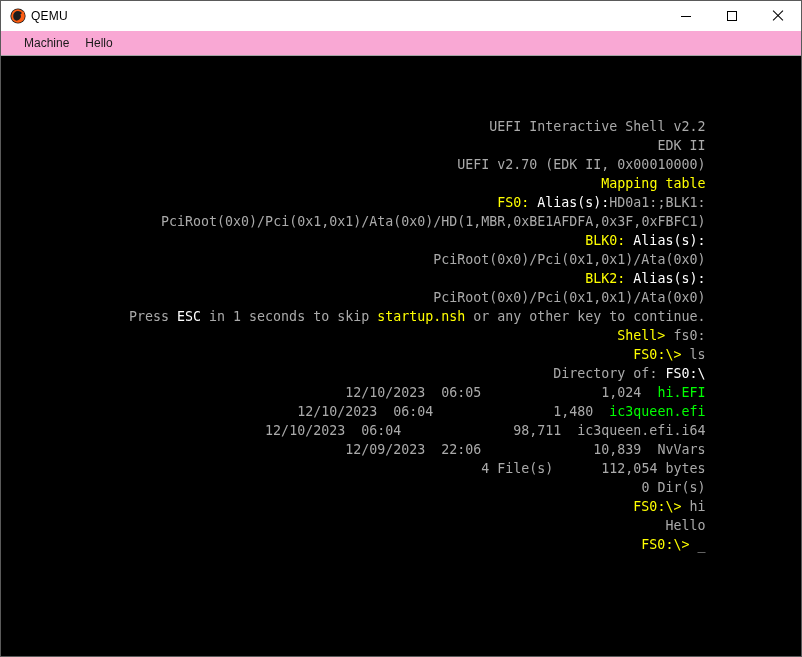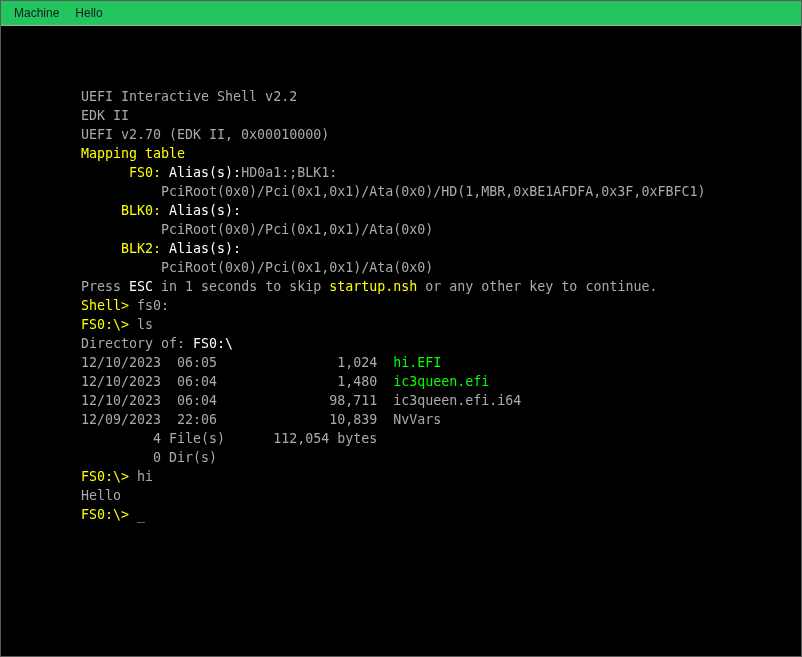--- a/index.html
+++ b/index.html
@@ -27,45 +27,65 @@
   .glyph-max{width:8px;height:8px;border:1px solid #000;}
   .glyph-close{position:relative;width:12px;height:12px;}
   .glyph-close::before,.glyph-close::after{
     content:"";position:absolute;left:-1px;top:5px;width:14px;height:1px;background:#000;
   }
   .glyph-close::before{transform:rotate(45deg);}
   .glyph-close::after{transform:rotate(-45deg);}
   
   .menubar{
     height:25px;flex:0 0 25px;
-    background:#22c55e;
+    background:#f9a8d4;
     border-bottom:1px solid #a5a5a5;
     display:flex;align-items:center;
-    padding-left:5px;box-sizing:border-box;
+    padding-left:15px;box-sizing:border-box;
   }
   .menu-item{font-size:12px;color:#1a1a1a;padding:4px 8px;cursor:default;}
   
   .console{
     position:relative;flex:1 1 auto;
     background:#000;
     overflow:hidden;
   }
   .term{
     position:absolute;left:80px;top:61px;margin:0;
     font-family:"DejaVu Sans Mono", monospace;
     font-size:13.3px;line-height:19px;
     white-space:pre;
   }
-  .tline{height:19px;}
+  .tline{height:19px;text-align:right;}
 </style>
 </head>
 <body>
 
 <div class="window">
 
+  <div class="titlebar">
+    <svg class="app-icon" viewBox="0 0 16 16">
+      <circle cx="8" cy="8" r="7.6" fill="#1d1d1d"></circle>
+      <path d="M8 1.2 a6.8 6.8 0 1 0 6.8 6.8 c0-1.2-.4-2.4-1-3.3 l1.2-1 -1.8.1 A6.8 6.8 0 0 0 8 1.2 z
+               M8 3 a5 5 0 0 1 4 2 l-1.6 1.4 c.4.6.6 1.3.6 1.6 a4.7 4.7 0 0 1-4.7 4.7 A4.85 4.85 0 0 1 3.2 8 A4.8 4.8 0 0 1 8 3 z" fill="#ff5e13"></path>
+      <circle cx="9.6" cy="5.1" r="0.7" fill="#1d1d1d"></circle>
+    </svg>
+    <span class="title-text">QEMU</span>
+    <div class="controls">
+      <div class="ctrl-btn">
+        <span class="glyph-min"></span>
+      </div>
+      <div class="ctrl-btn">
+        <span class="glyph-max"></span>
+      </div>
+      <div class="ctrl-btn">
+        <span class="glyph-close"></span>
+      </div>
+    </div>
+  </div>
 
   <div class="menubar">
     <span class="menu-item">Machine</span>
     <span class="menu-item">Hello</span>
   </div>
 
   <div class="console">
     <pre class="term" id="term" style="color: rgb(170, 170, 170);"><div class="tline"><span style="color: rgb(170, 170, 170);">UEFI Interactive Shell v2.2</span></div><div class="tline"><span style="color: rgb(170, 170, 170);">EDK II</span></div><div class="tline"><span style="color: rgb(170, 170, 170);">UEFI v2.70 (EDK II, 0x00010000)</span></div><div class="tline"><span style="color: rgb(255, 255, 0);">Mapping table</span></div><div class="tline"><span style="color: rgb(255, 255, 0);">      FS0:</span><span style="color: rgb(170, 170, 170);"> </span><span style="color: rgb(255, 255, 255);">Alias(s):</span><span style="color: rgb(170, 170, 170);">HD0a1:;BLK1:</span></div><div class="tline"><span style="color: rgb(170, 170, 170);">          PciRoot(0x0)/Pci(0x1,0x1)/Ata(0x0)/HD(1,MBR,0xBE1AFDFA,0x3F,0xFBFC1)</span></div><div class="tline"><span style="color: rgb(255, 255, 0);">     BLK0:</span><span style="color: rgb(170, 170, 170);"> </span><span style="color: rgb(255, 255, 255);">Alias(s):</span></div><div class="tline"><span style="color: rgb(170, 170, 170);">          PciRoot(0x0)/Pci(0x1,0x1)/Ata(0x0)</span></div><div class="tline"><span style="color: rgb(255, 255, 0);">     BLK2:</span><span style="color: rgb(170, 170, 170);"> </span><span style="color: rgb(255, 255, 255);">Alias(s):</span></div><div class="tline"><span style="color: rgb(170, 170, 170);">          PciRoot(0x0)/Pci(0x1,0x1)/Ata(0x0)</span></div><div class="tline"><span style="color: rgb(170, 170, 170);">Press </span><span style="color: rgb(255, 255, 255);">ESC</span><span style="color: rgb(170, 170, 170);"> in 1 seconds to skip </span><span style="color: rgb(255, 255, 0);">startup.nsh</span><span style="color: rgb(170, 170, 170);"> or any other key to continue.</span></div><div class="tline"><span style="color: rgb(255, 255, 0);">Shell&gt; </span><span style="color: rgb(170, 170, 170);">fs0:</span></div><div class="tline"><span style="color: rgb(255, 255, 0);">FS0:\&gt; </span><span style="color: rgb(170, 170, 170);">ls</span></div><div class="tline"><span style="color: rgb(170, 170, 170);">Directory of: </span><span style="color: rgb(255, 255, 255);">FS0:\</span></div><div class="tline"><span style="color: rgb(170, 170, 170);">12/10/2023  06:05               1,024  </span><span style="color: rgb(0, 255, 0);">hi.EFI</span></div><div class="tline"><span style="color: rgb(170, 170, 170);">12/10/2023  06:04               1,480  </span><span style="color: rgb(0, 255, 0);">ic3queen.efi</span></div><div class="tline"><span style="color: rgb(170, 170, 170);">12/10/2023  06:04              98,711  ic3queen.efi.i64</span></div><div class="tline"><span style="color: rgb(170, 170, 170);">12/09/2023  22:06              10,839  NvVars</span></div><div class="tline"><span style="color: rgb(170, 170, 170);">         4 File(s)      112,054 bytes</span></div><div class="tline"><span style="color: rgb(170, 170, 170);">         0 Dir(s)</span></div><div class="tline"><span style="color: rgb(255, 255, 0);">FS0:\&gt; </span><span style="color: rgb(170, 170, 170);">hi</span></div><div class="tline"><span style="color: rgb(170, 170, 170);">Hello</span></div><div class="tline"><span style="color: rgb(255, 255, 0);">FS0:\&gt; </span><span style="color: rgb(170, 170, 170);">_</span></div></pre>
   </div>
 

